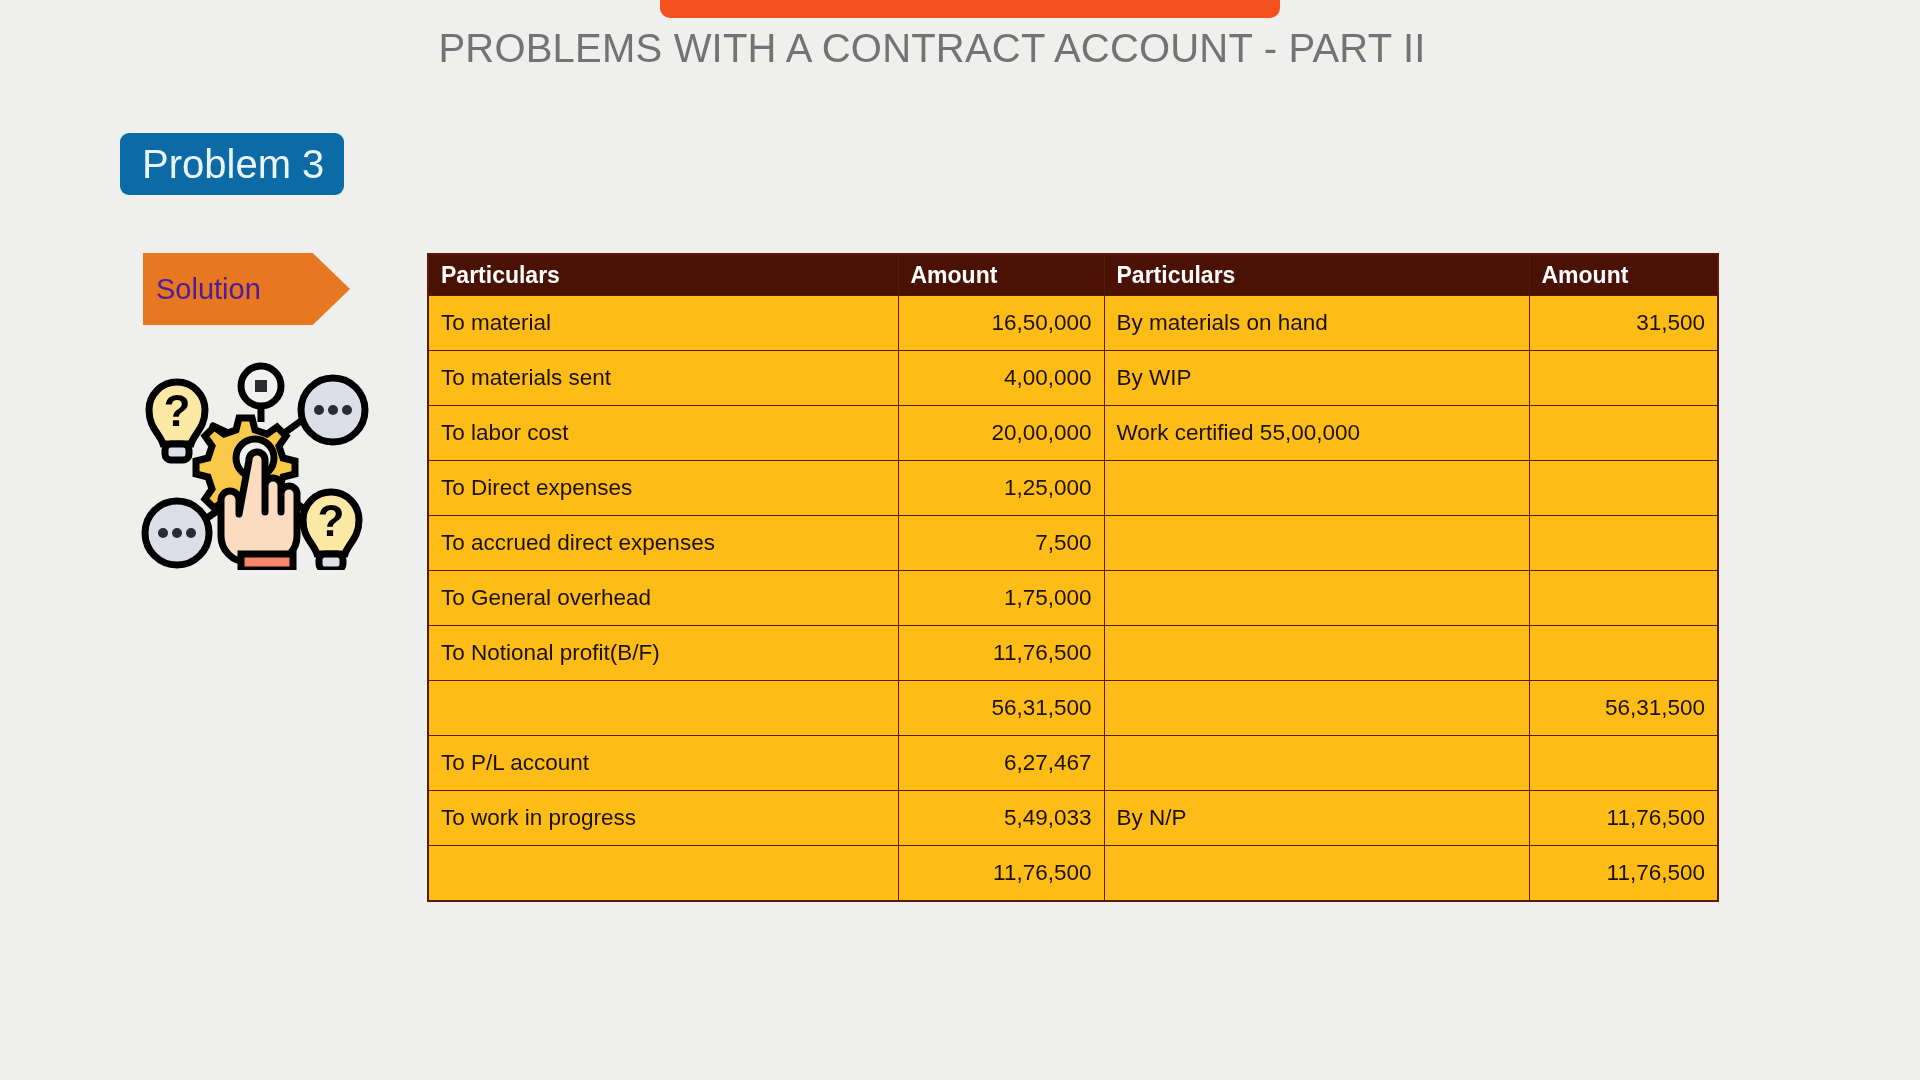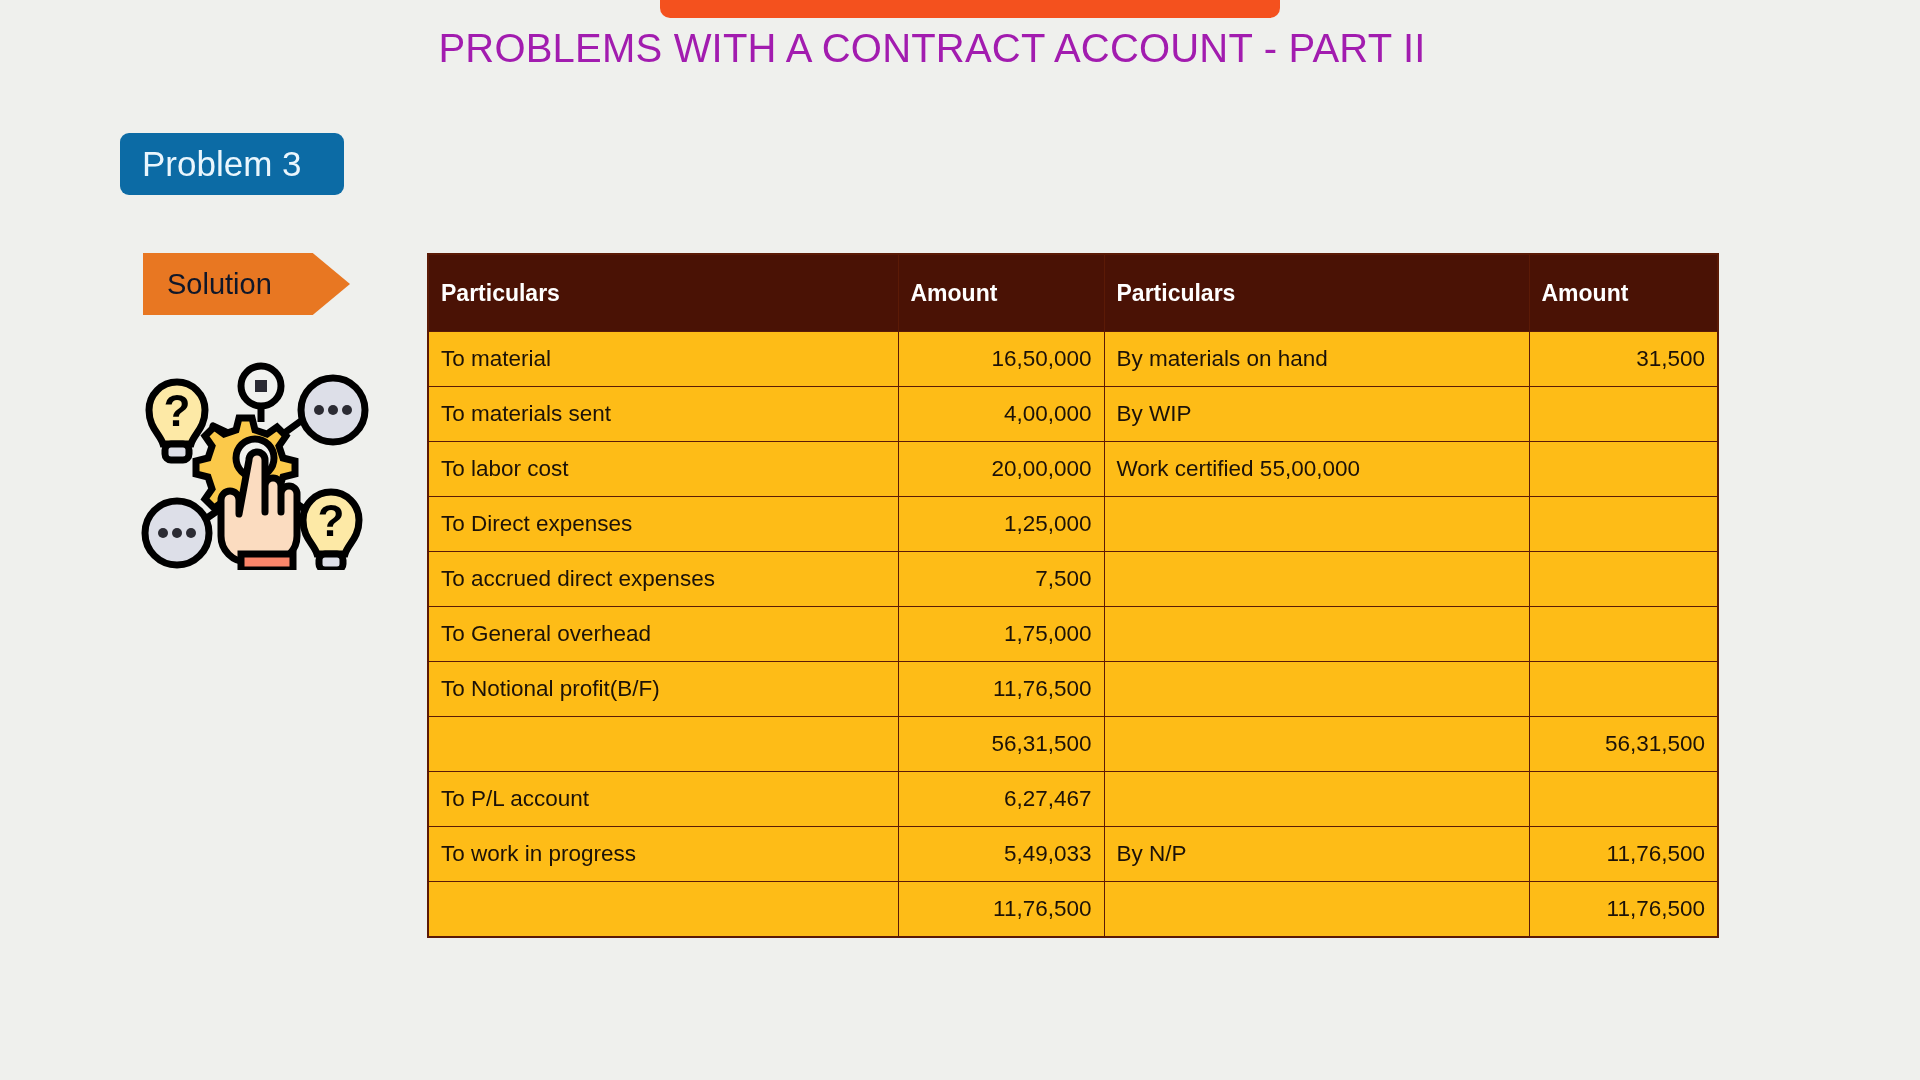--- a/index.html
+++ b/index.html
@@ -28,56 +28,56 @@
 
   
   #slide-title {
     position: absolute;
     top: 26px;
     left: 0;
     width: 1864px;
     text-align: center;
     font-size: 40px;
     letter-spacing: .2px;
-    color: #a21caf;
+    color: #737373;
     font-family: "Liberation Sans", sans-serif;
     font-weight: 400;
     white-space: nowrap;
   }
 
   
   #problem-badge {
     position: absolute;
     top: 133px;
     left: 120px;
     width: 224px;
     height: 62px;
     background: #0c6ba5;
     border-radius: 9px;
     color: #eaf6fd;
-    font-size: 35px;
+    font-size: 40px;
     display: flex;
     align-items: center;
     padding-left: 22px;
     box-sizing: border-box;
   }
 
   
   #solution-arrow {
     position: absolute;
     top: 253px;
     left: 143px;
     width: 207px;
-    height: 62px;
+    height: 72px;
     background: #e87722;
-    color: #0f172a;
+    color: #4c1d95;
     font-size: 29px;
     display: flex;
     align-items: center;
-    padding-left: 24px;
+    padding-left: 13px;
     box-sizing: border-box;
     clip-path: polygon(0 0, 82% 0, 100% 50%, 82% 100%, 0 100%);
   }
 
   
   #idea-illustration {
     position: absolute;
     top: 348px;
     left: 135px;
     width: 240px;
@@ -98,21 +98,21 @@
   #ledger-table col.c-part  { width: 470px; }
   #ledger-table col.c-amt   { width: 206px; }
   #ledger-table col.c-part2 { width: 425px; }
   #ledger-table col.c-amt2  { width: 189px; }
 
   #ledger-table th {
     background: #4a1205;
     color: #ffffff;
     font-weight: bold;
     text-align: left;
-    padding: 24px 12px;
+    padding: 6px 12px;
     font-size: 23px;
     border: 1px solid #5b1a06;
     height: 28px;
   }
   #ledger-table td {
     background: #febc17;
     color: #1c1208;
     border: 1.6px solid #5b1a06;
     padding: 14px 12px;
     height: 37px;

